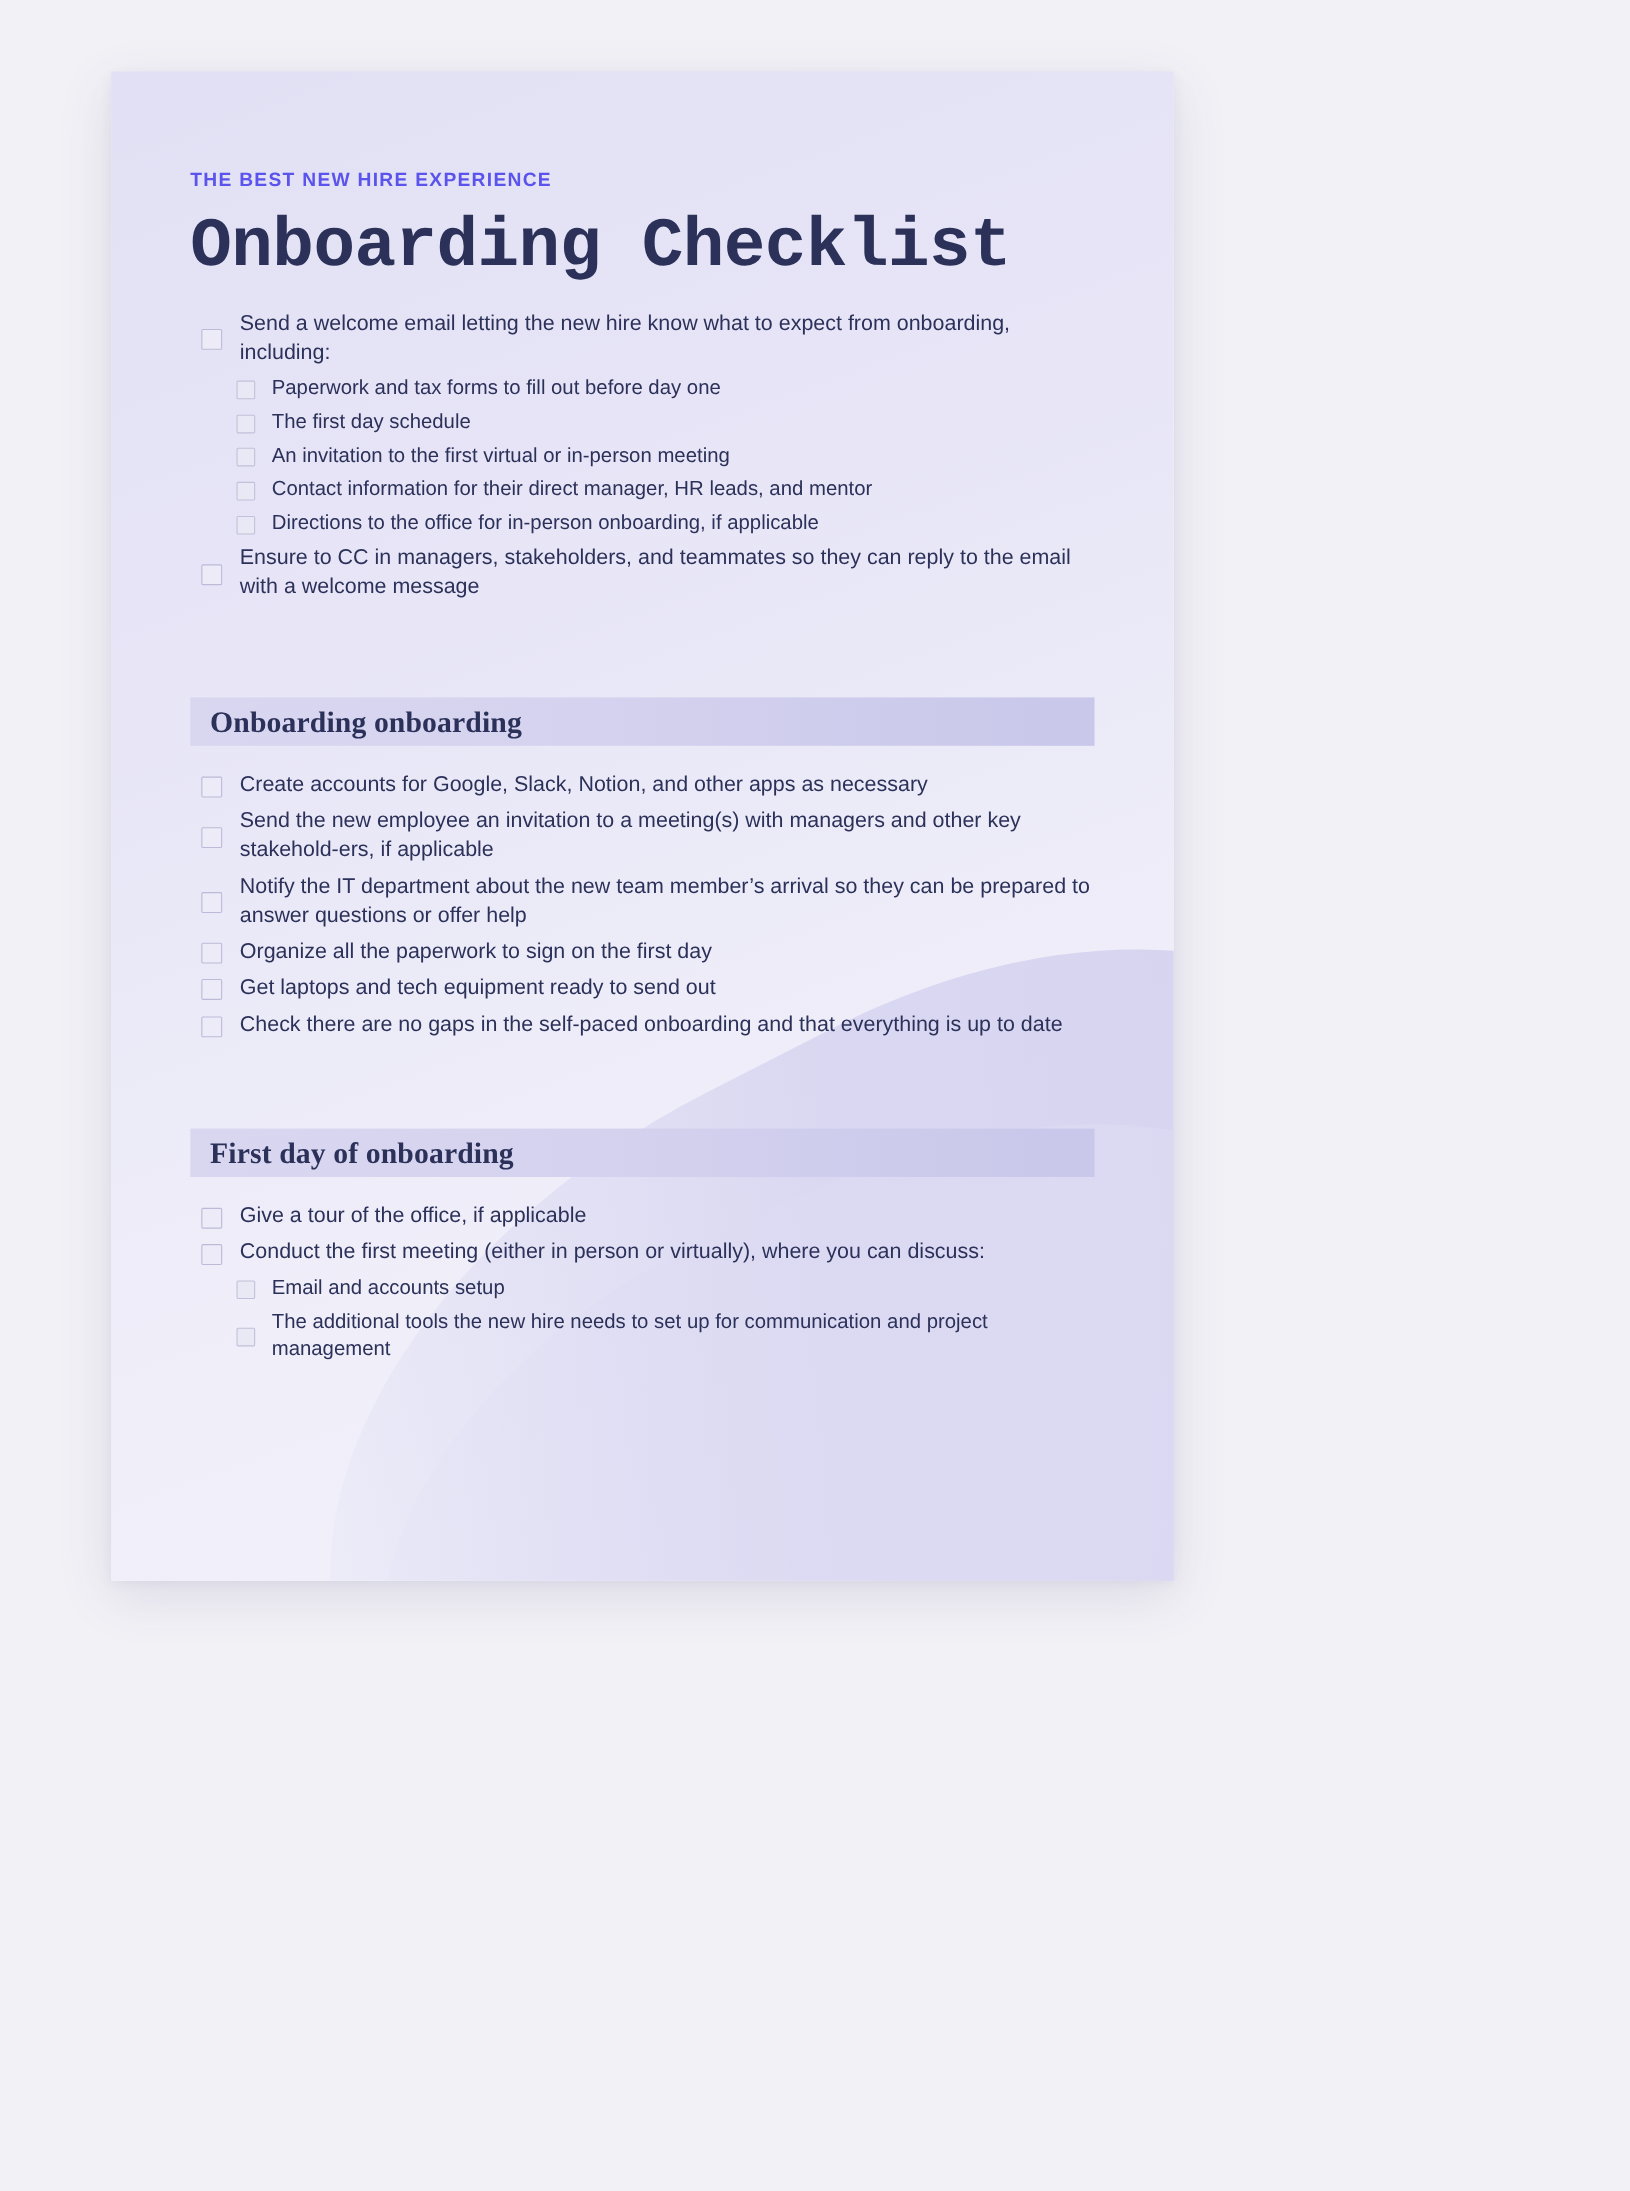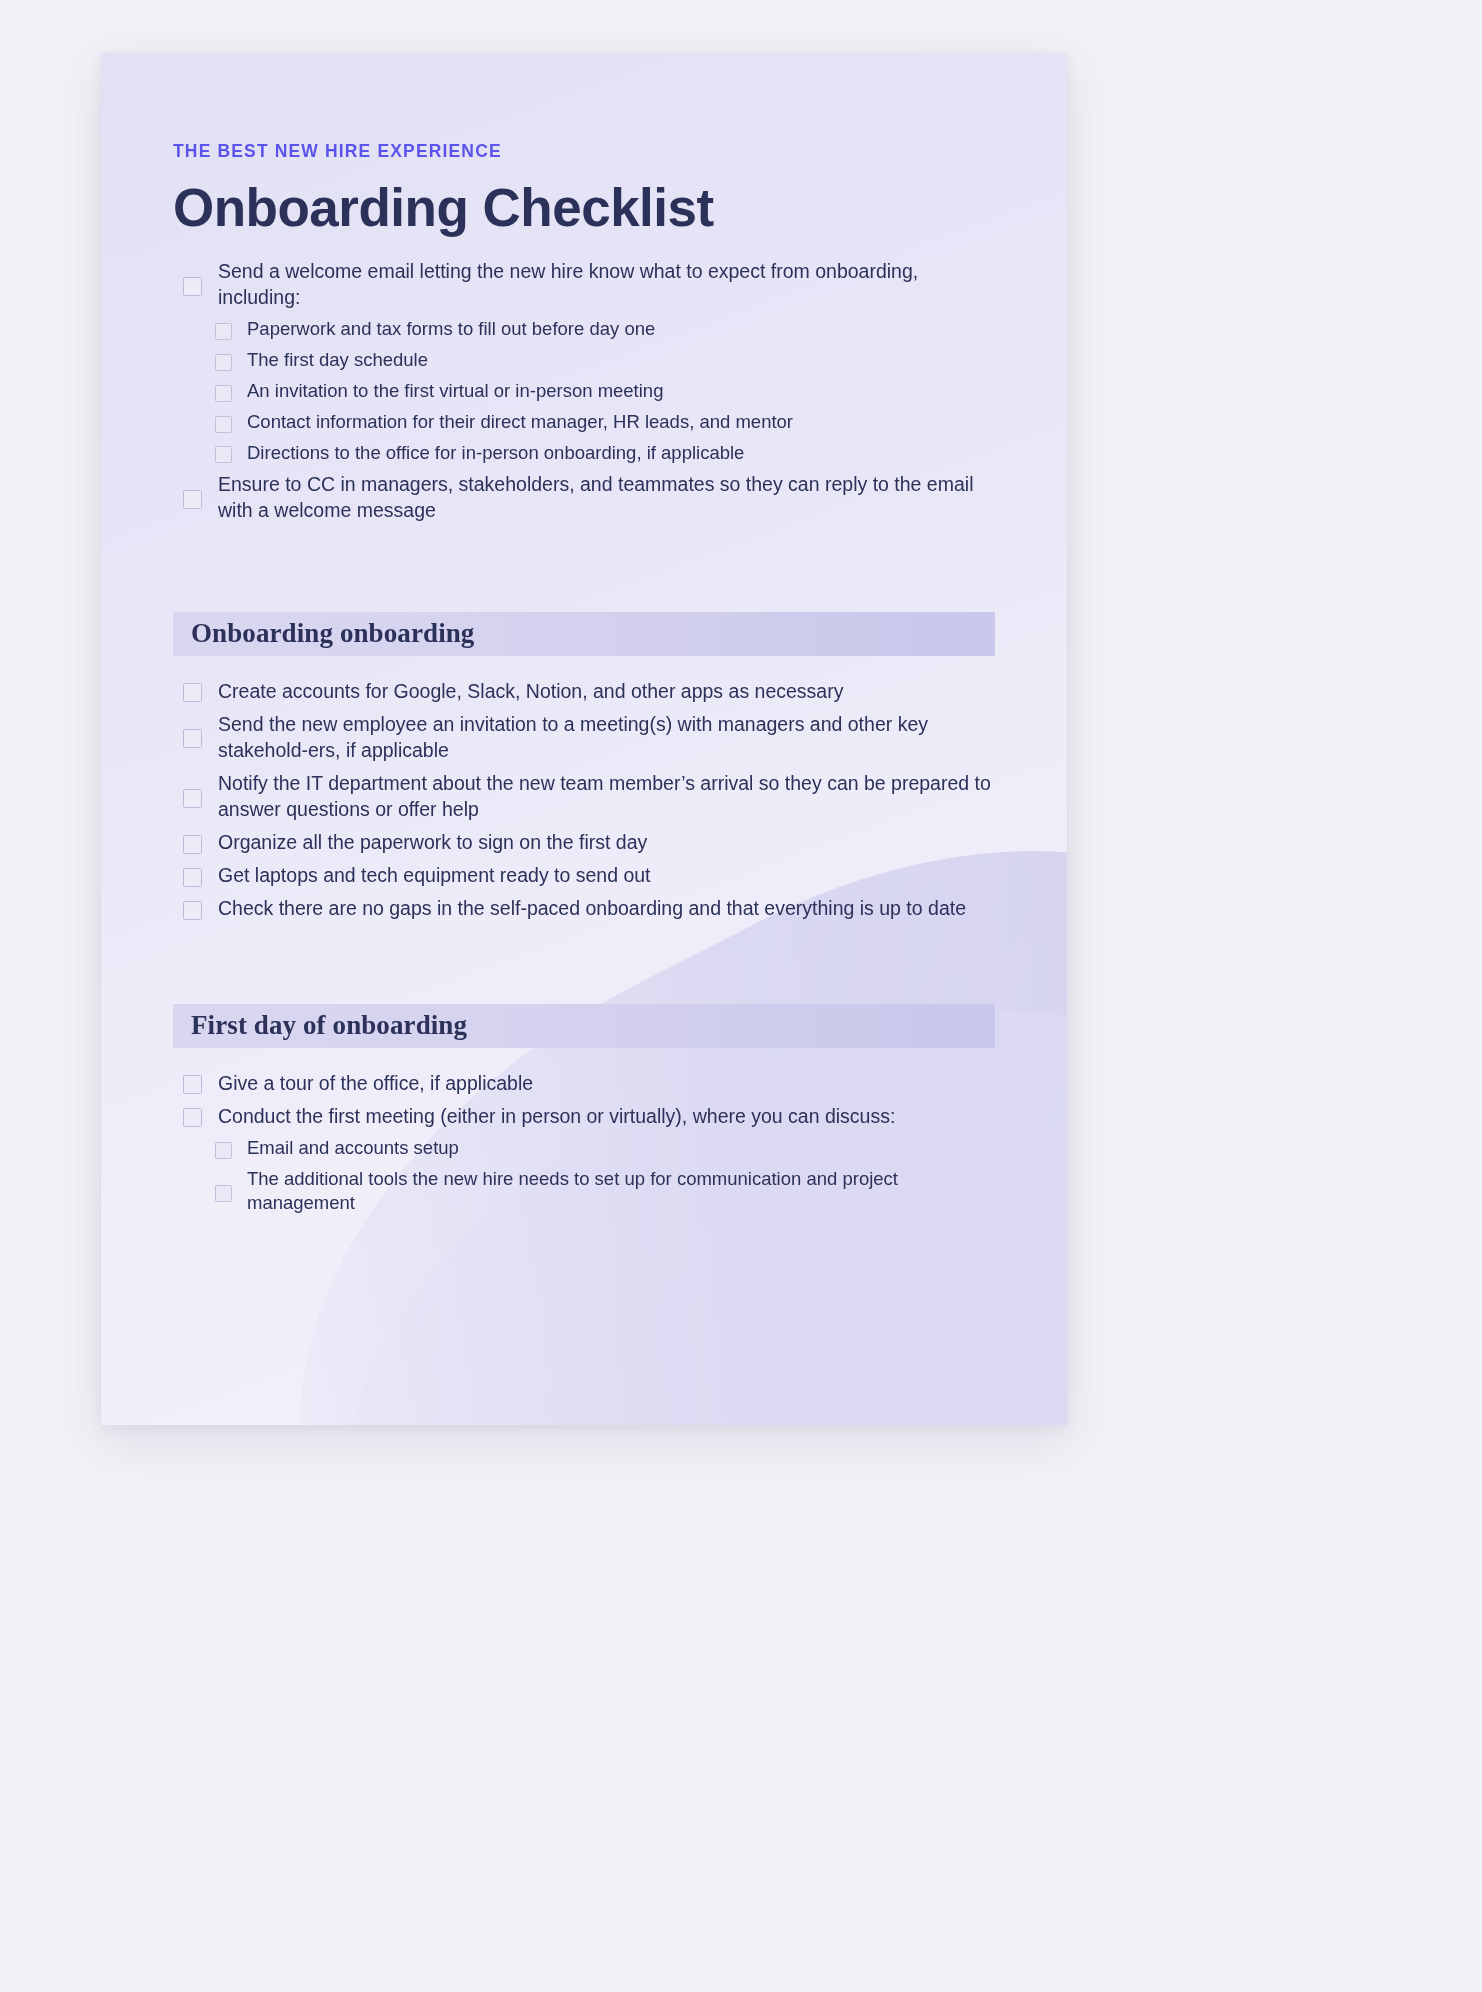--- a/index.html
+++ b/index.html
@@ -12,21 +12,21 @@
     background: #f2f1f6;
     font-family: "Liberation Sans", sans-serif;
     overflow: hidden;
     position: relative;
   }
 
   
   #page-sheet {
     position: absolute;
     left: 101px;
-    top: 53px;
+    top: 65px;
     width: 966px;
     height: 1372px;
     background: linear-gradient(160deg, #e2e0f4 0%, #e6e4f6 28%, #edecf8 60%, #f4f3fb 100%);
     box-shadow: 0 14px 46px rgba(80, 80, 130, 0.13),
                 0 3px 10px rgba(80, 80, 130, 0.07);
     overflow: hidden;
   }
 
   
   .swoosh {
@@ -61,24 +61,24 @@
   
   .eyebrow {
     color: #5b54ec;
     font-size: 17.5px;
     font-weight: 700;
     letter-spacing: 1.15px;
     padding-top: 88px;
     line-height: 1.2;
   }
   .doc-title {
-    font-family: Liberation Sans, sans-serif;
+    font-family: Liberation Mono, monospace;
     font-weight: 700;
     color: #2b3159;
-    font-size: 53px;
+    font-size: 63px;
     letter-spacing: -0.5px;
     line-height: 1.06;
     margin-top: 18px;
   }
 
   
   .section {
     margin-top: 0;
   }
   .section-bar {

